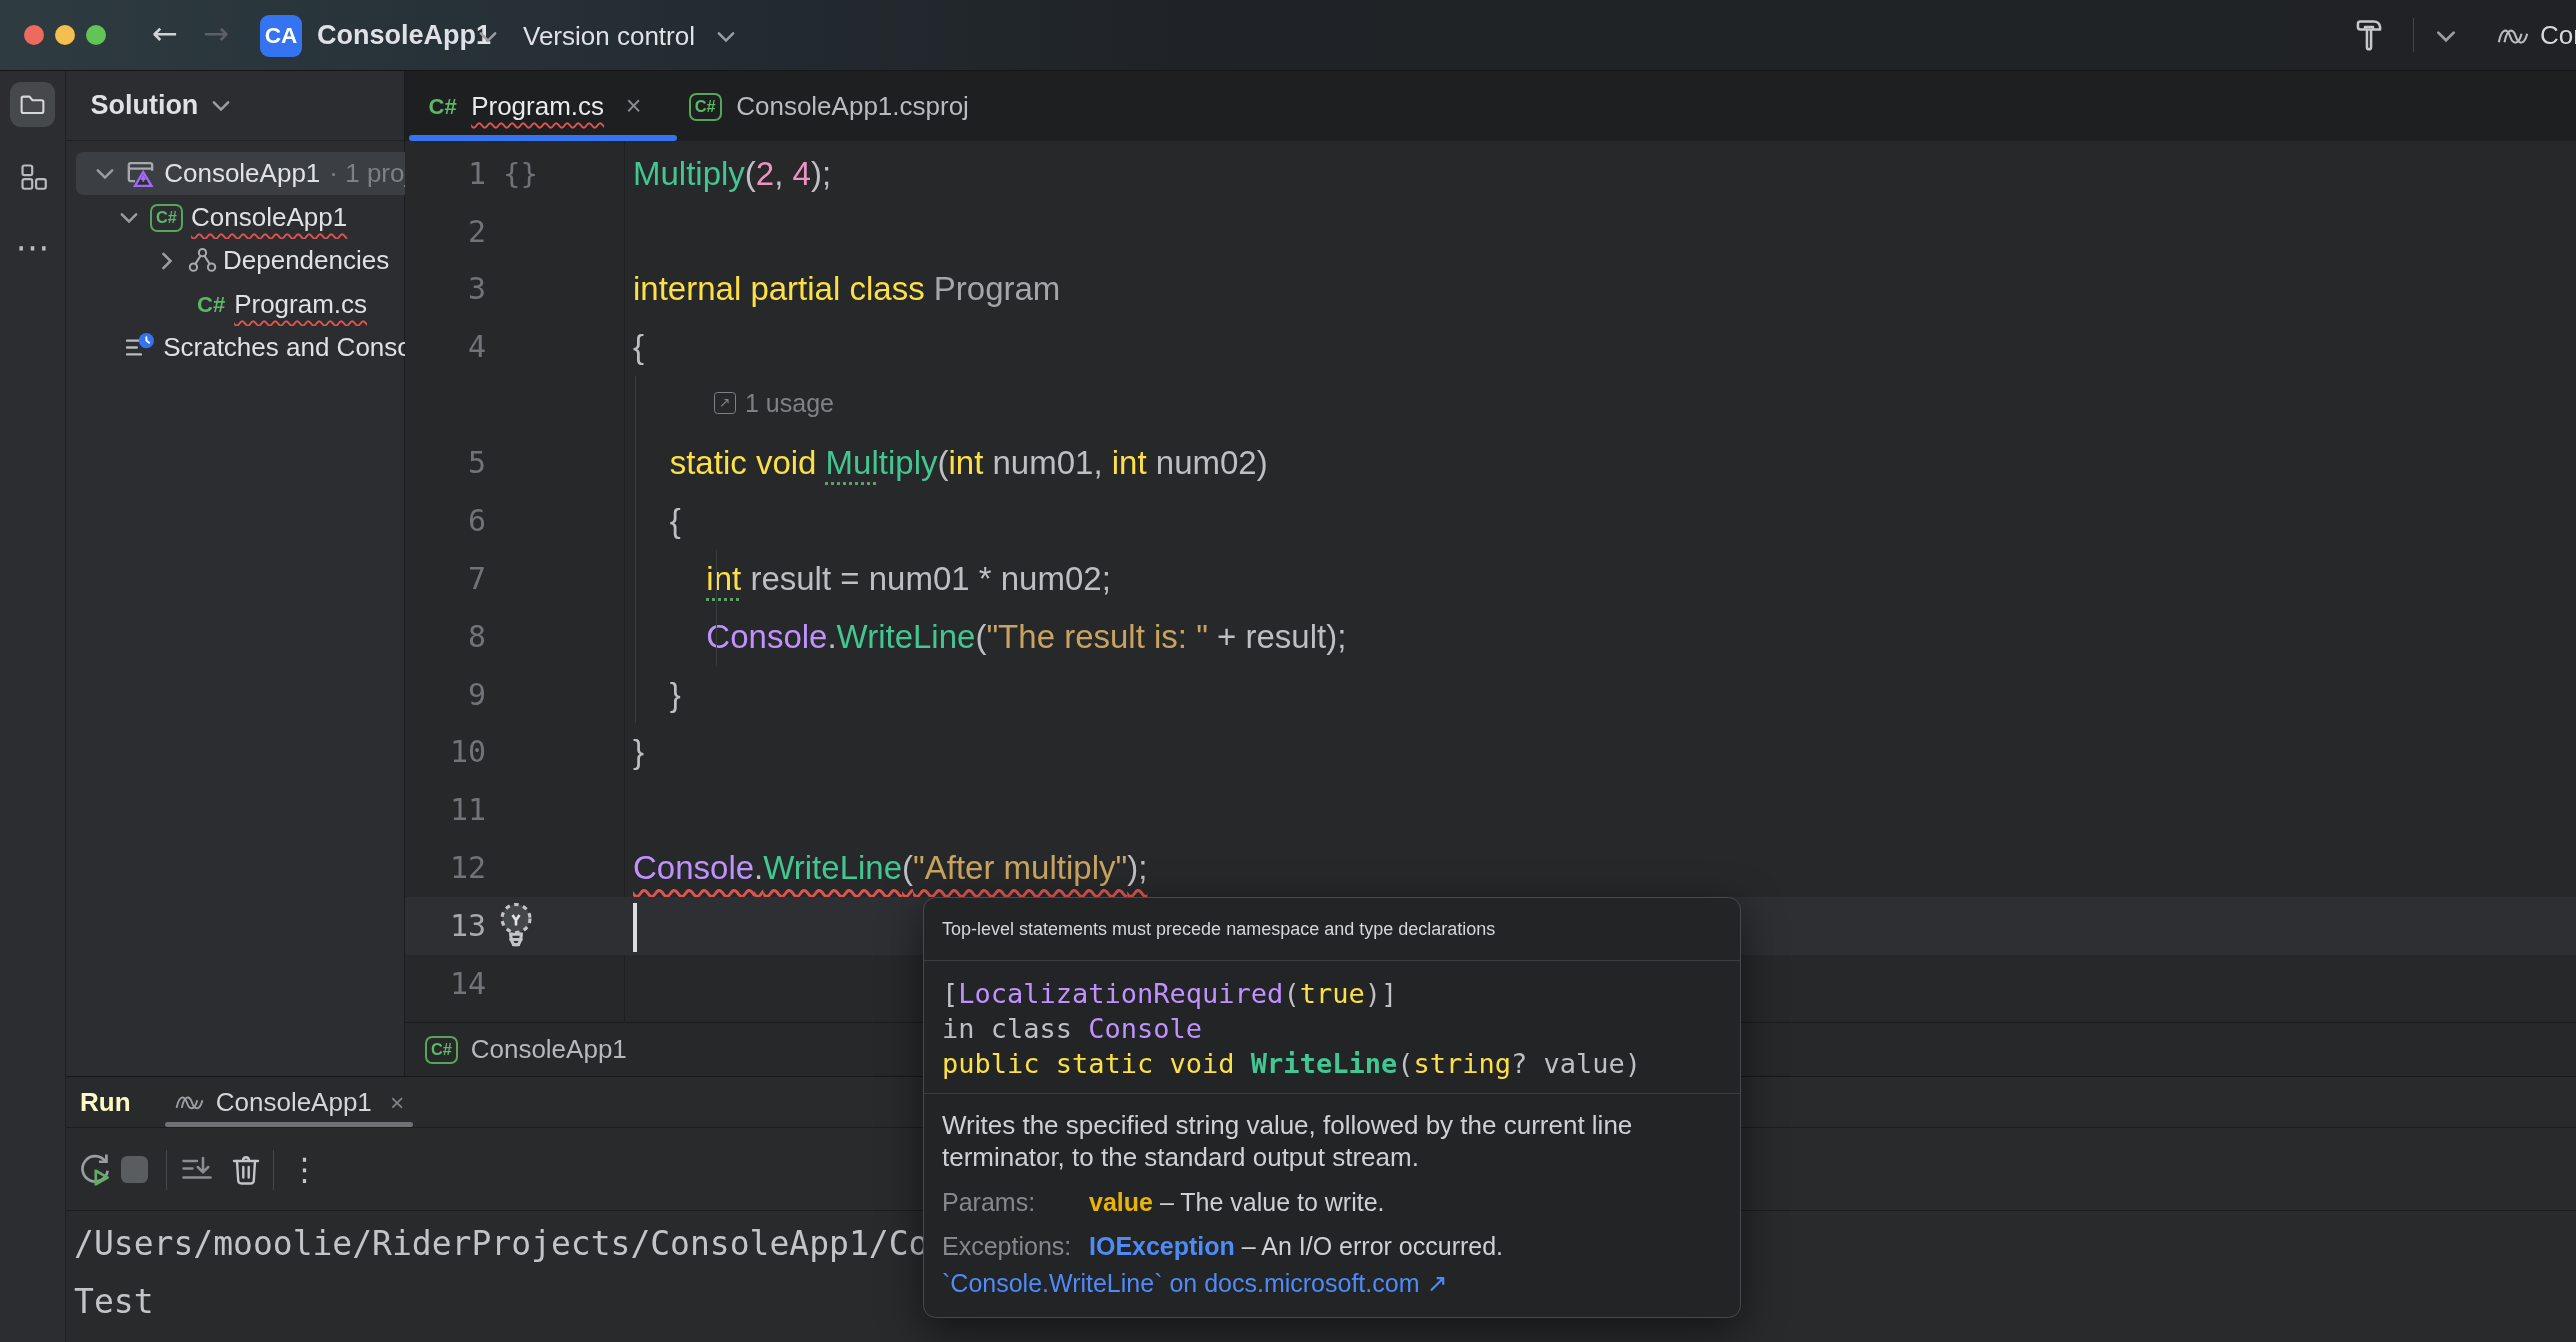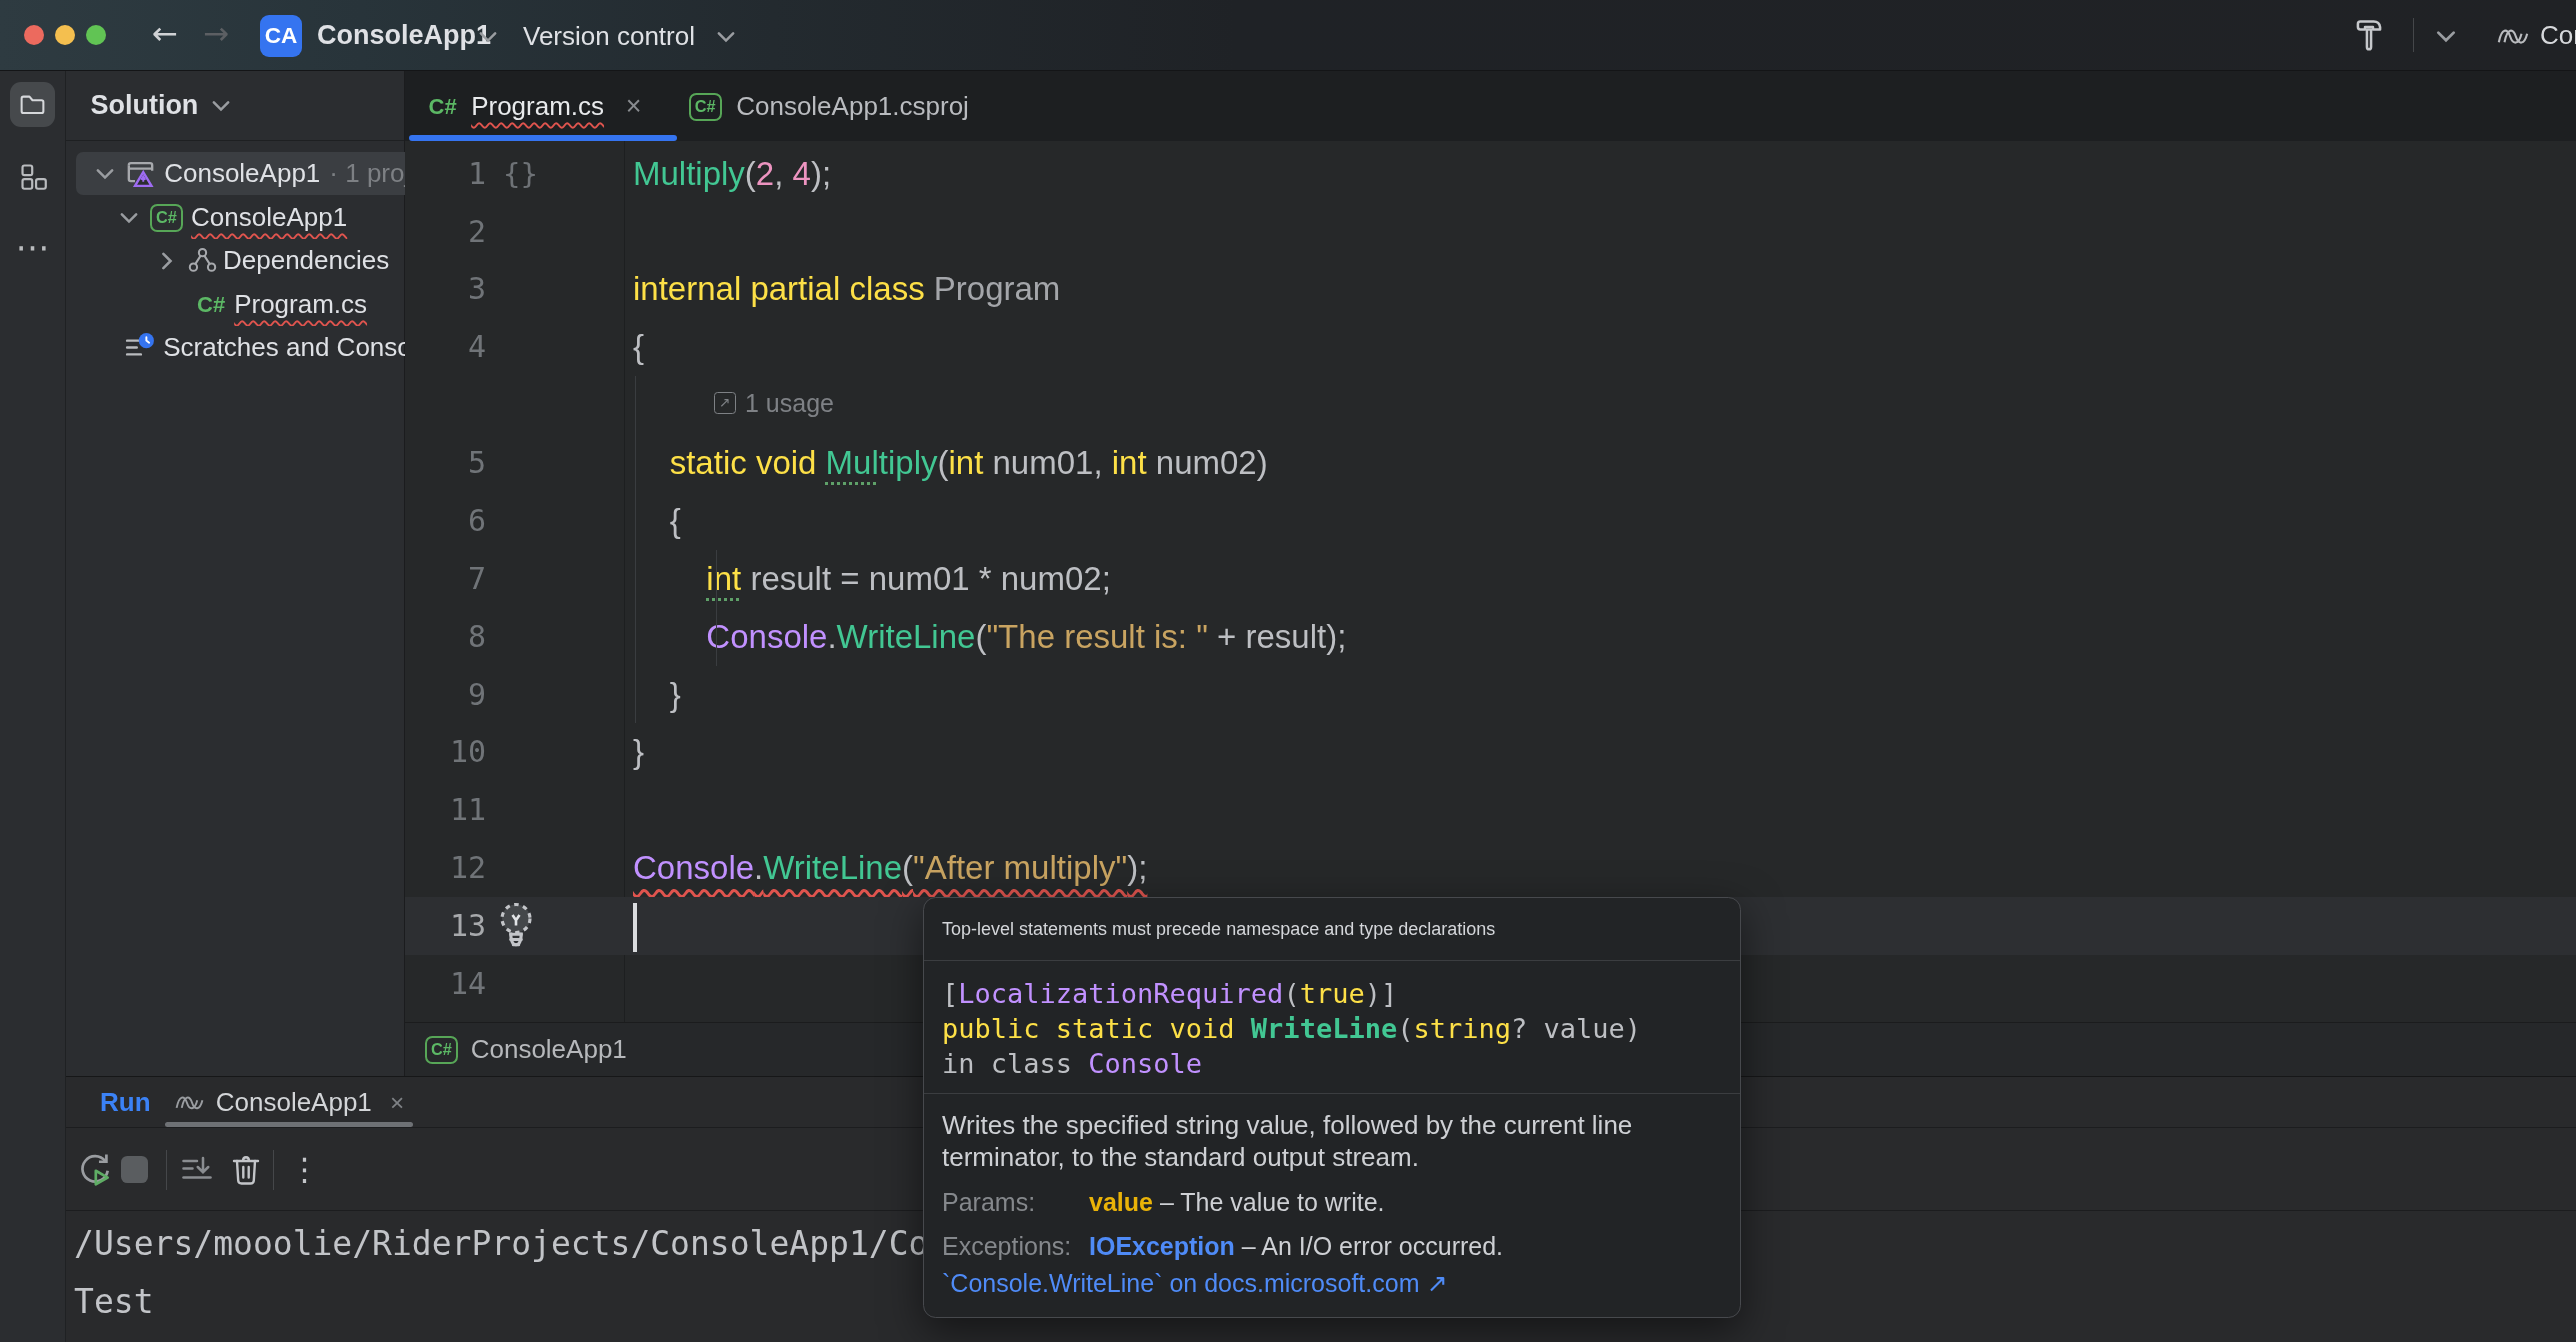--- a/index.html
+++ b/index.html
@@ -75,21 +75,21 @@
   .bulb { position:absolute; left:90px; top:760px; }
 
   
   .crumbbar { position:absolute; left:405px; top:1022px; width:2171px; height:54px; background:#26282a; border-top:0.9px solid #1b1c1d;
     display:flex; align-items:center; padding-left:20px; gap:12.7px; }
   .crumb-label { font-size:26px; color:#b6b8bb; }
 
   
   .runpanel { position:absolute; left:66px; top:1076px; width:2510px; height:266px; background:#292a2c; border-top:0.9px solid #161718; }
   .run-header { position:relative; height:51px; border-bottom:0.9px solid #1c1d1f; }
-  .run-title { position:absolute; left:34px; top:10px; font-size:26px; font-weight:bold; color:#3b82f6; }
+  .run-title { position:absolute; left:14px; top:10px; font-size:26px; font-weight:bold; color:#fef9c3; }
   .run-tab { position:absolute; left:99px; top:0; width:248px; height:51px; display:flex; align-items:center; justify-content:center; gap:11px; }
   .run-tab-label { font-size:26px; color:#d3d5d8; }
   .run-underline { position:absolute; left:99px; top:45px; width:248px; height:5.4px; background:#6e7175; border-radius:2.7px; }
   .run-toolbar { position:relative; height:83px; border-bottom:0.9px solid #1c1d1f; }
   .rt-ico { position:absolute; top:0; height:83px; display:flex; align-items:center; }
   .rt-div { position:absolute; top:22px; width:0.9px; height:40px; background:#45474a; }
   .stop-sq { width:27px; height:27px; border-radius:6.3px; background:#5a5d60; }
   .kebab { color:#c3c5c9; font-size:31px; letter-spacing:0; line-height:27px; }
   .console-line { position:absolute; left:8.1px; font-family:"DejaVu Sans Mono", monospace; font-size:33px; line-height:58px; color:#c2c4c8; white-space:pre; }
 
@@ -397,22 +397,22 @@
       <div class="console-line" style="top:119px">8</div>
     </div>
   </div>
 
   <div class="tooltip">
     <div class="tt-sec1">
       <span class="tt-title">Top-level statements must precede namespace and type declarations</span>
     </div>
     <div class="tt-sec2">
       <div class="tt-code" id="tt-code-0"><span class="c-pl">[</span><span class="c-cls">LocalizationRequired</span><span class="c-pl">(</span><span class="c-kw">true</span><span class="c-pl">)]</span></div>
+      <div class="tt-code" id="tt-code-2"><span class="c-pl">in class </span><span class="c-cls">Console</span></div>
       <div class="tt-code" id="tt-code-1"><span class="c-kw">public static void </span><span class="c-mb">WriteLine</span><span class="c-pl">(</span><span class="c-kw">string</span><span class="c-pl">? value)</span></div>
-      <div class="tt-code" id="tt-code-2"><span class="c-pl">in class </span><span class="c-cls">Console</span></div>
     </div>
     <div class="tt-sec3">
       <div class="tt-desc">Writes the specified string value, followed by the current line terminator, to the standard output stream.</div>
       <div class="tt-row">
         <span class="tt-label">Params:</span>
         <span><span class="tt-bold">value</span>
         <span class="tt-norm">– The value to write.</span></span>
       </div>
       <div class="tt-row">
         <span class="tt-label">Exceptions:</span>

